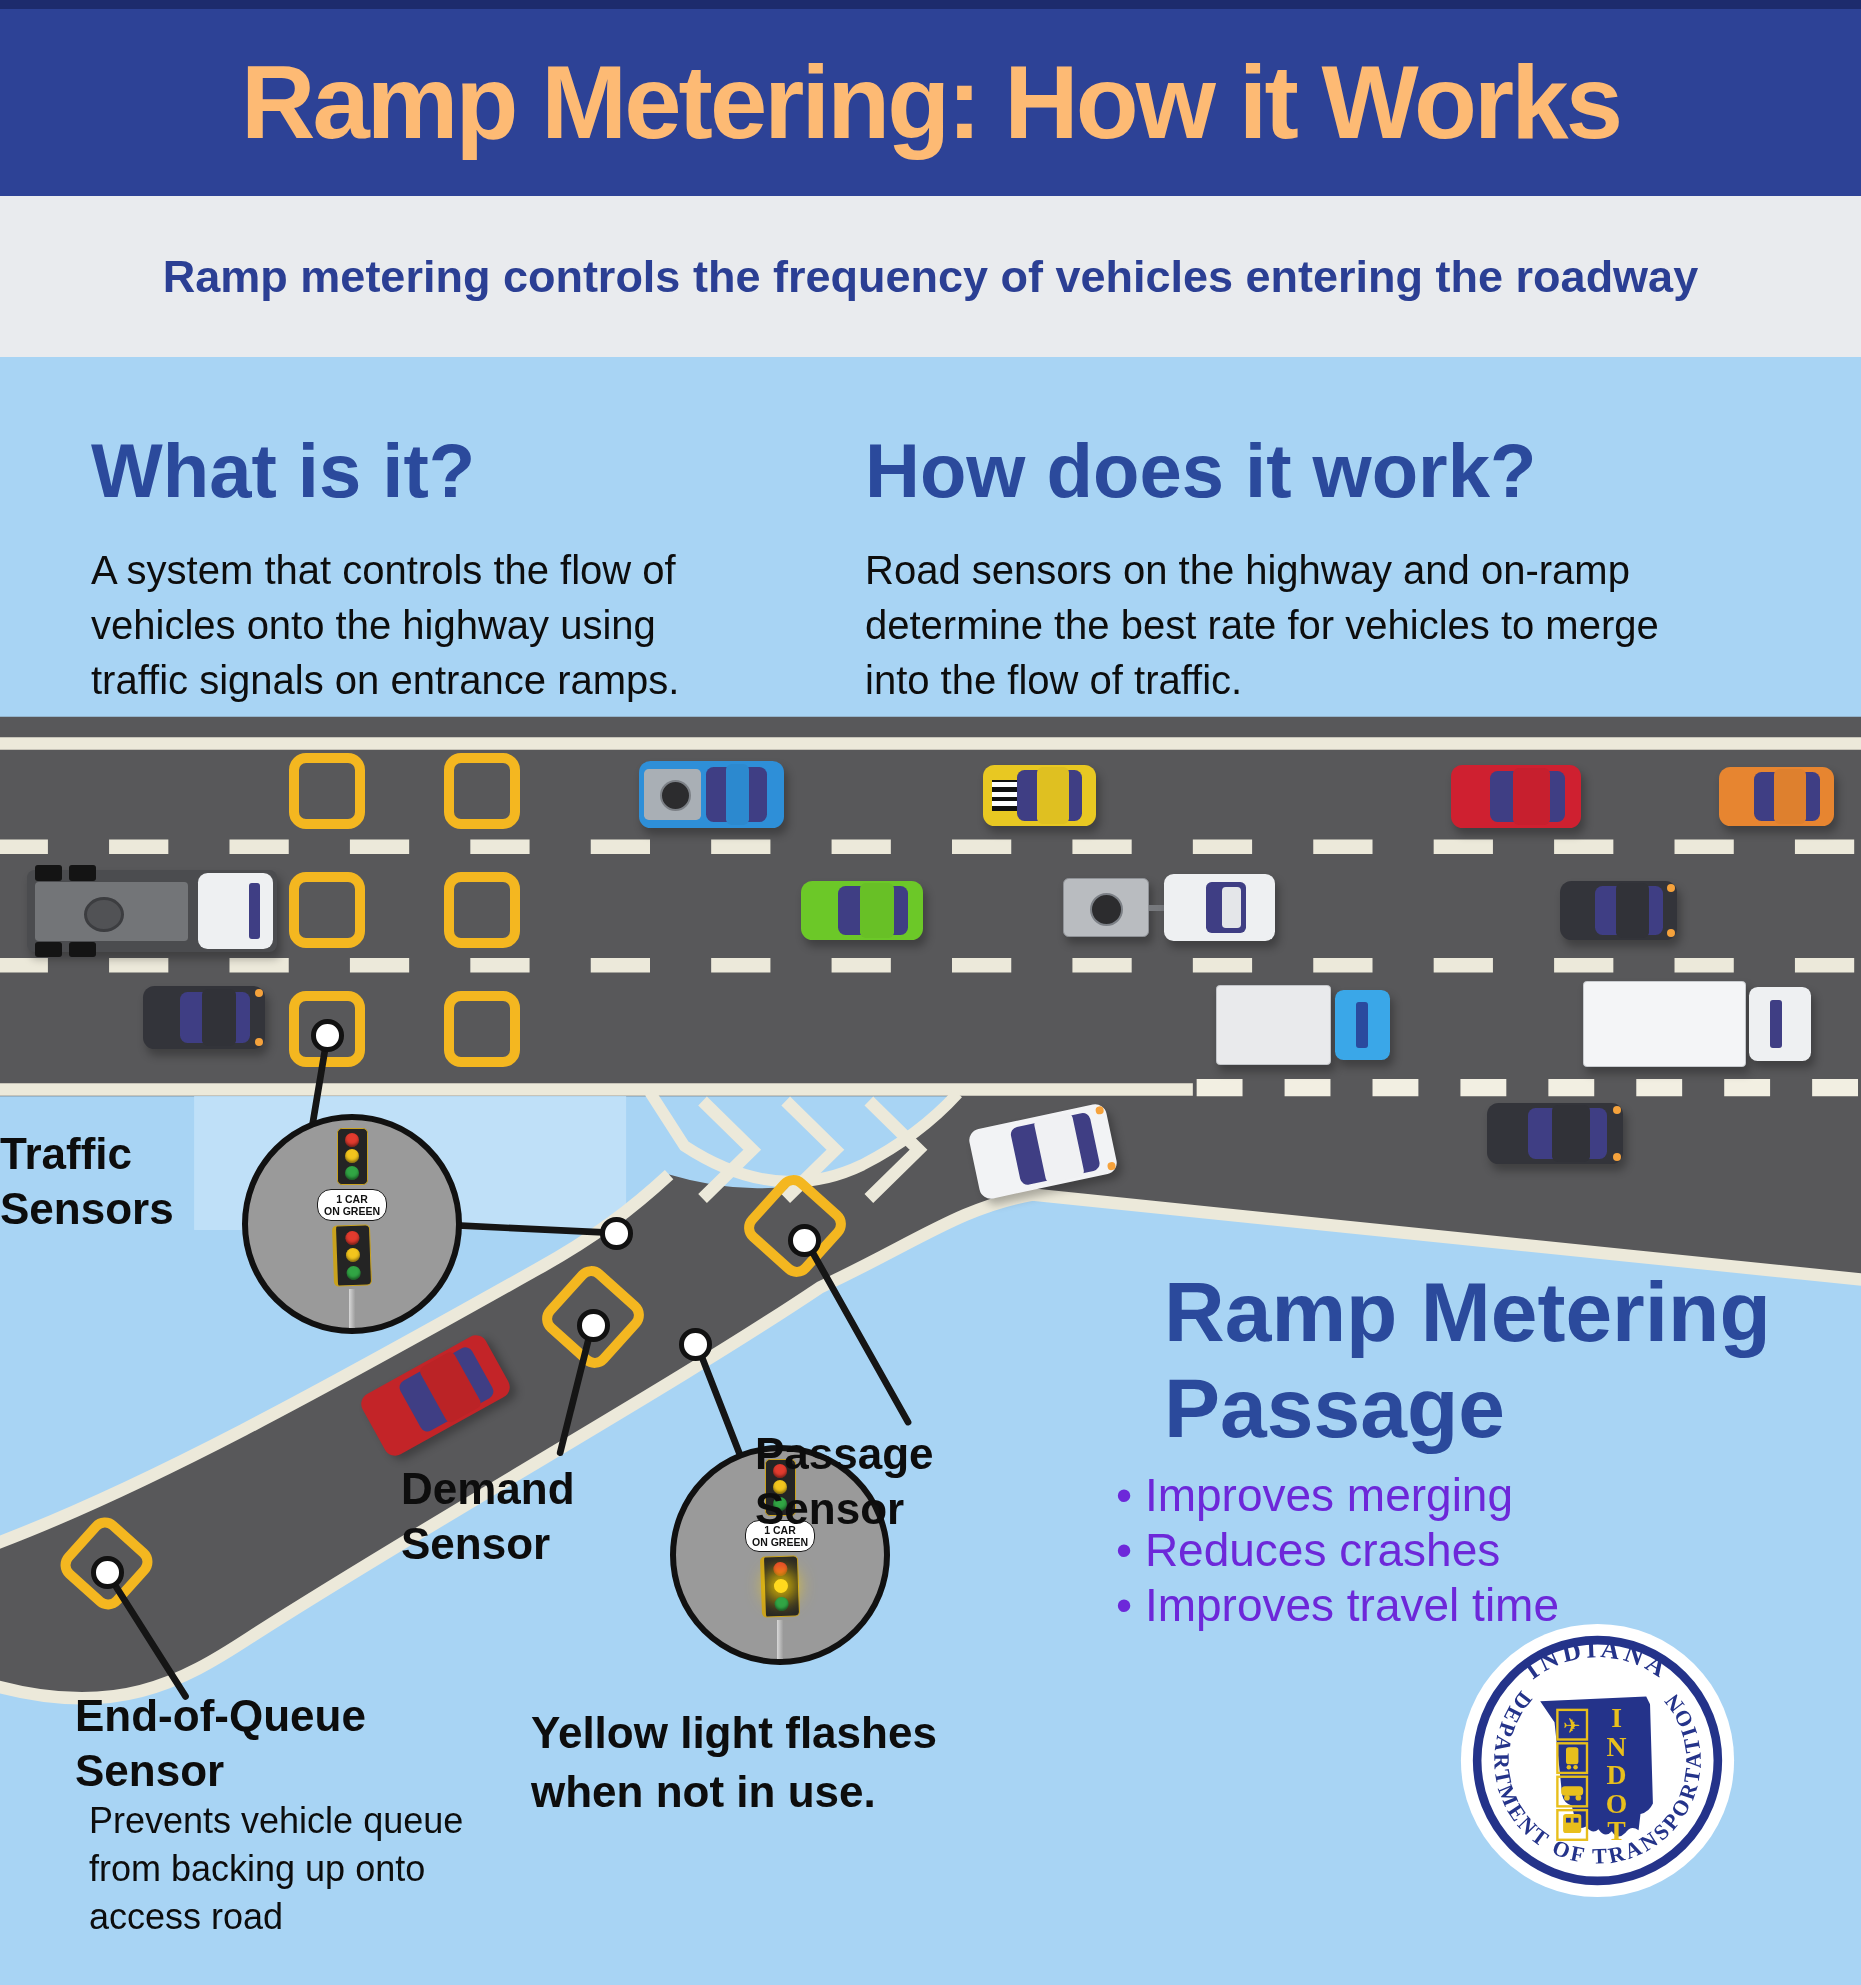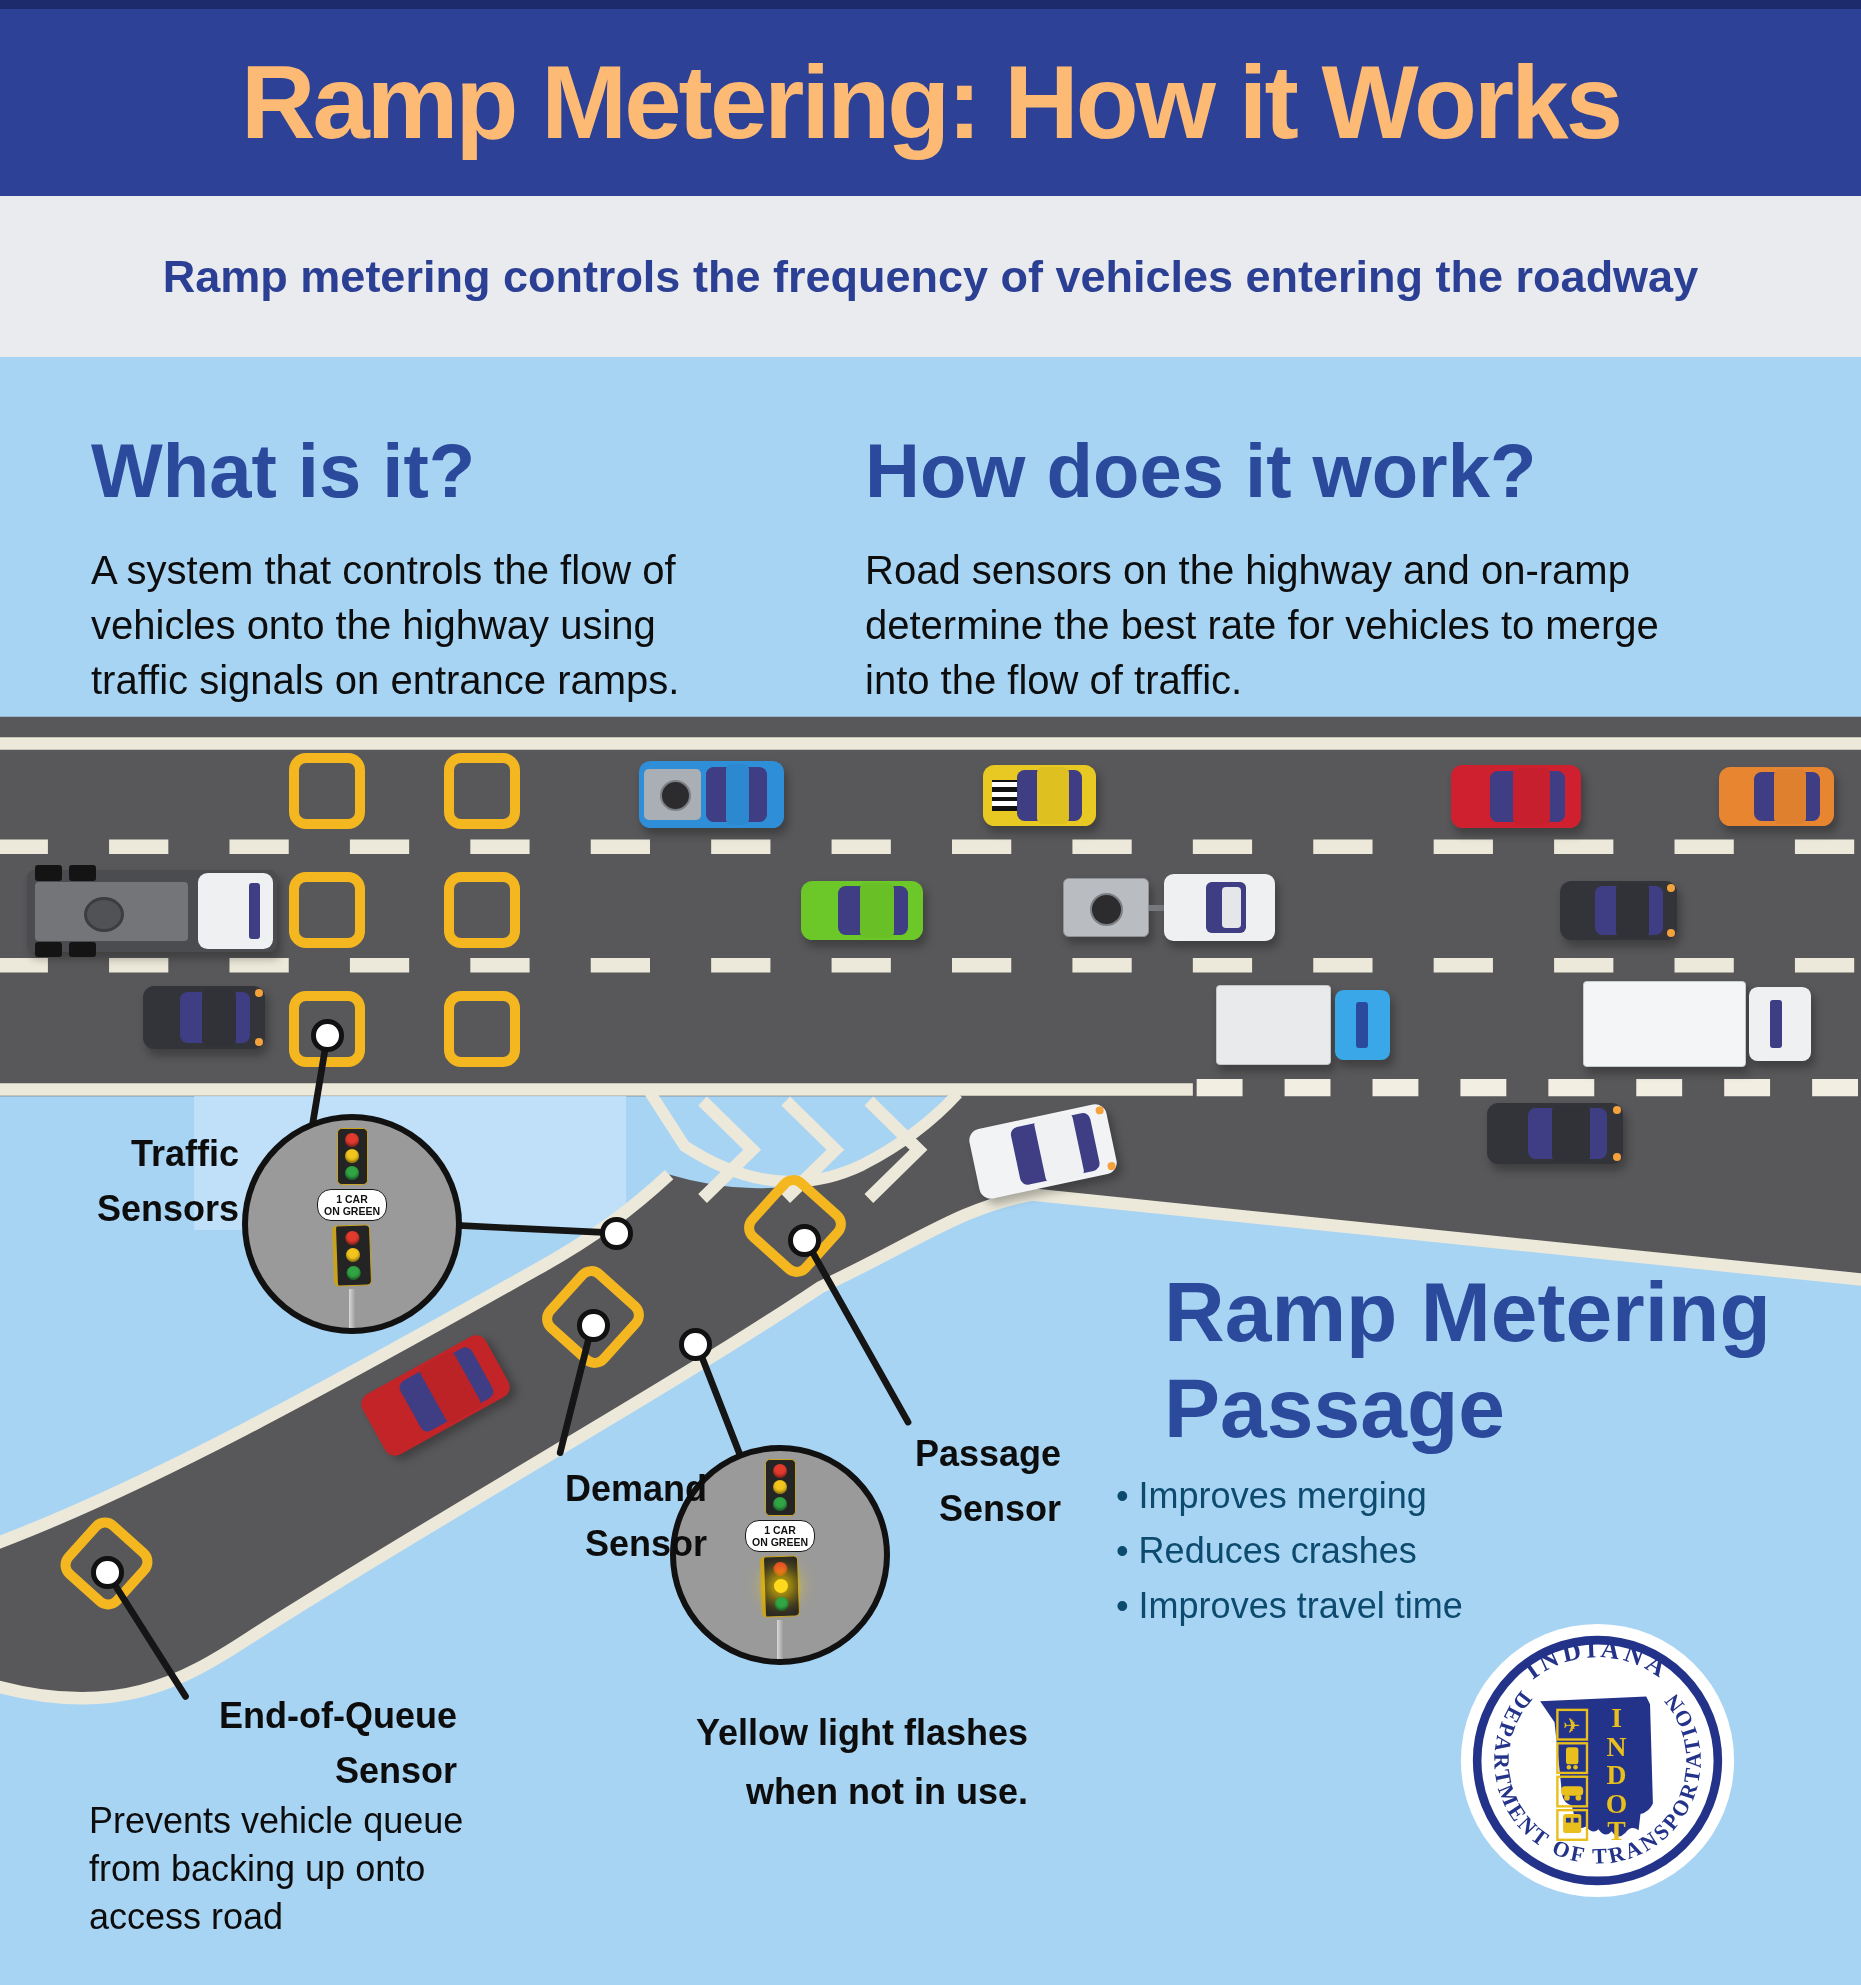--- a/index.html
+++ b/index.html
@@ -36,23 +36,23 @@
   .tlh{width:29px;height:61px;background:#242424;border:1.9px solid #c9a21e;border-radius:4.8px;
     display:flex;flex-direction:column;align-items:center;justify-content:space-around;padding:2.9px 0;box-sizing:content-box;}
   .tlh.big{width:32.5px;height:65px;border-left-width:4.8px;transform:rotate(-2deg);}
   .lt{width:14.3px;height:14.3px;border-radius:50%;box-shadow:inset 0 -1.9px 2.9px rgba(0,0,0,.45);}
   .lt.r{background:#e23b2e;} .lt.y{background:#f2c51d;} .lt.g{background:#31a544;}
   .lt.glow{background:#ffd91e;box-shadow:0 0 19px 8.6px rgba(255,214,0,.9);}
   .sign{background:#fff;border:1.9px solid #1a1a1a;border-radius:14px;color:#111;font-size:10.5px;
     font-weight:bold;line-height:1.15;text-align:center;padding:2.9px 5.7px;}
   .pole{width:5.7px;height:48px;background:linear-gradient(90deg,#d8d8d8,#9e9e9e);}
   
-  .lab{position:absolute;color:#0d0d0d;font-size:36px;font-weight:bold;text-align:right;line-height:55px;z-index:6;}
+  .lab{position:absolute;color:#0d0d0d;font-size:44px;font-weight:bold;text-align:left;line-height:55px;z-index:6;}
   .ben-h{position:absolute;color:#2b4a9c;font-size:84px;font-weight:bold;line-height:96px;z-index:6;}
-  .ben-li{position:absolute;color:#0c4a6e;font-size:36px;line-height:55px;z-index:6;}
+  .ben-li{position:absolute;color:#6d28d9;font-size:46px;line-height:55px;z-index:6;}
   .eoq-body{position:absolute;color:#0d0d0d;font-size:36px;line-height:48px;font-weight:normal;text-align:left;z-index:6;}
   .logo{position:absolute;z-index:6;}
 </style>
 </head>
 <body>
 
 <div class="canvas">
 
   <div class="hdr">
     <h1>Ramp Metering: How it Works</h1>

